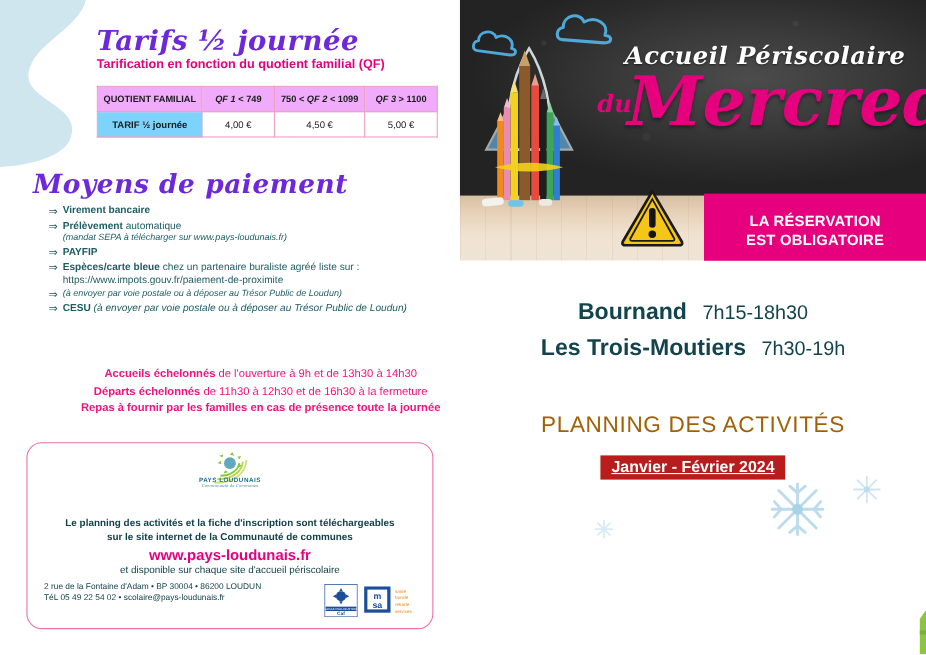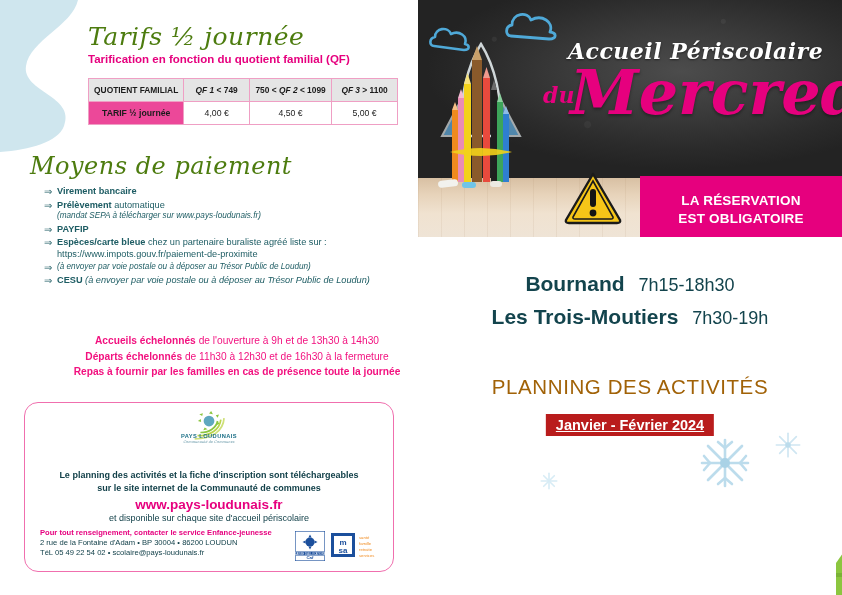--- a/index.html
+++ b/index.html
@@ -7,32 +7,32 @@
   #page{position:relative;width:842px;height:595px;background:#fff;}
 
   
   .wave{position:absolute;left:0;top:0;width:108px;height:152px;pointer-events:none;}
 
   
   .left{position:absolute;left:0;top:0;width:418px;height:595px;}
 
   .script-title{
     font-family:"DejaVu Serif",serif;
-    font-style:italic;font-weight:normal;
-    color:#4d7c0f;letter-spacing:.5px;
+    font-style:italic;font-weight:bold;
+    color:#6d28d9;letter-spacing:.5px;
   }
   #tarifs-title{position:absolute;left:88px;top:22px;font-size:25px;}
   #sub-title{position:absolute;left:88px;top:53px;font-size:11.5px;font-weight:bold;color:#e6007e;}
 
   
   table.tarifs{position:absolute;left:88px;top:78px;border-collapse:collapse;width:310px;
                font-size:8.7px;color:#1b1b1b;}
   table.tarifs td{border:1px solid #ef9fc4;padding:0;height:22px;text-align:center;vertical-align:middle;}
-  table.tarifs tr.head td{background:#e5e5e5;font-weight:bold;font-size:8.4px;}
-  table.tarifs tr.body td.lbl{background:#ec4899;font-weight:bold;}
+  table.tarifs tr.head td{background:#f0abfc;font-weight:bold;font-size:8.4px;}
+  table.tarifs tr.body td.lbl{background:#7dd3fc;font-weight:bold;}
   table.tarifs td.c1{width:100px;}
   table.tarifs td.c2{width:70px;}
   table.tarifs td.c3{width:88px;}
   table.tarifs td.c4{width:70px;}
   .qfb{font-weight:bold;font-style:italic;}
 
   #moyens-title{position:absolute;left:30px;top:152px;font-size:24px;}
 
   .paylist{position:absolute;left:44px;top:186px;width:350px;color:#1d5c63;}
   .pay-item{position:relative;margin-bottom:2px;}
@@ -198,21 +198,20 @@
       </svg>
 
       <div class="infotext">
         <div class="l1">Le planning des activités et la fiche d'inscription sont téléchargeables</div>
         <div class="l1">sur le site internet de la Communauté de communes</div>
         <div class="url">www.pays-loudunais.fr</div>
         <div class="l2">et disponible sur chaque site d'accueil périscolaire</div>
       </div>
 
       <div class="contact">
-        <div class="c1">Pour tout renseignement, contacter le service Enfance-jeunesse</div>
         <div class="c2">2 rue de la Fontaine d'Adam • BP 30004 • 86200 LOUDUN</div>
         <div class="c2">TéL 05 49 22 54 02 • scolaire@pays-loudunais.fr</div>
       </div>
 
       <div class="caf-logos">
         <svg width="30" height="30" viewBox="0 0 30 30">
           <rect x="0" y="0" width="30" height="30" fill="#fff" stroke="#1b4f9c" stroke-width="1.2"></rect>
           <g fill="#1b4f9c">
             <circle cx="15" cy="11" r="4.6"></circle>
             <path d="M15 3.5 L16.6 6.5 L13.4 6.5 Z"></path>

